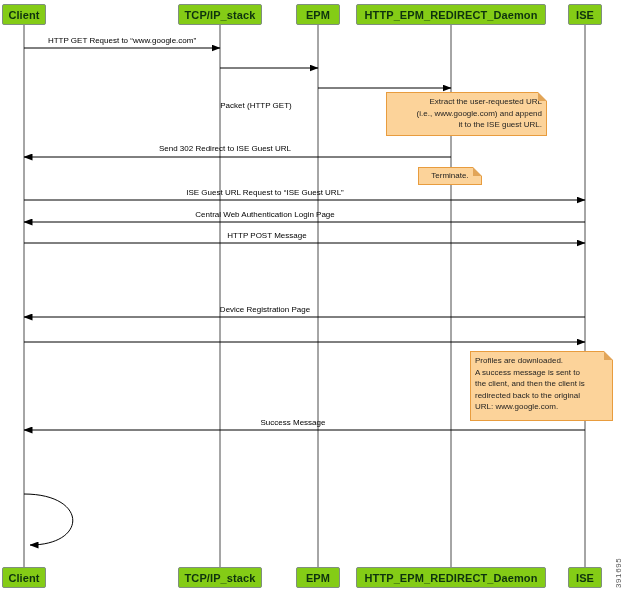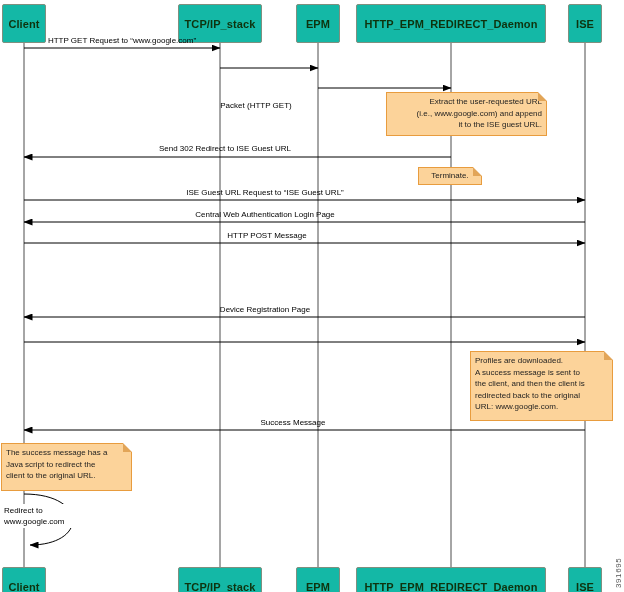--- a/index.html
+++ b/index.html
@@ -1,22 +1,22 @@
 <!DOCTYPE html>
 <html><head>
 <meta charset="utf-8">
 <style>
   * { margin:0; padding:0; box-sizing:border-box; }
   html,body { background:#ffffff; font-family:"Liberation Sans", sans-serif; }
   .stage { position:relative; width:624px; height:592px; background:#fff; overflow:hidden; }
   svg.layer { position:absolute; left:0; top:0; }
   .actor {
-    position:absolute; height:39px;
+    position:absolute; height:21px;
     display:flex; align-items:center; justify-content:center;
-    background:#14b8a6; border:1px solid #7f8f7f; border-radius:2px;
+    background:#84cc16; border:1px solid #7f8f7f; border-radius:2px;
     font-weight:bold; font-size:11px; color:#0e330e; letter-spacing:0.1px;
   }
   .msg-label { position:absolute; font-size:8px; color:#000; text-align:center; line-height:10px; }
   .note {
     position:absolute; background:#fcd39a; border:1px solid #e89c3e;
     font-size:8px; line-height:1.45; padding:3px 4px 2px 4px;
     white-space:pre-line; color:#1e1e1e;
   }
   .note::before {
     content:""; position:absolute; top:-1px; right:-1px;
@@ -81,22 +81,17 @@
 
   <div class="note" style="left:386px; top:92px;  width:161px; height:44px;text-align:right;">Extract the user-requested URL
 (i.e., www.google.com) and append
 it to the ISE guest URL.</div>
   <div class="note" style="left:418px; top:167px; width:64px;  height:18px; padding:2px 5px;text-align:center;">Terminate.</div>
   <div class="note" style="left:470px; top:351px; width:143px; height:70px;">Profiles are downloaded.
 A success message is sent to
 the client, and then the client is
 redirected back to the original
 URL:  www.google.com.</div>
-  <div class="note" style="left:1px;   top:443px; width:131px; height:48px;">The success message has a
-Java script to redirect the
-client to the original URL.</div>
 
-  <div class="selfmsg" style="left:2px; top:504px; width:78px;">Redirect to
-www.google.com</div>
 
   <div class="fignum" style="left:614px; top:588px; width:44px;">391695</div>
 
 </div>
 
 </body></html>

